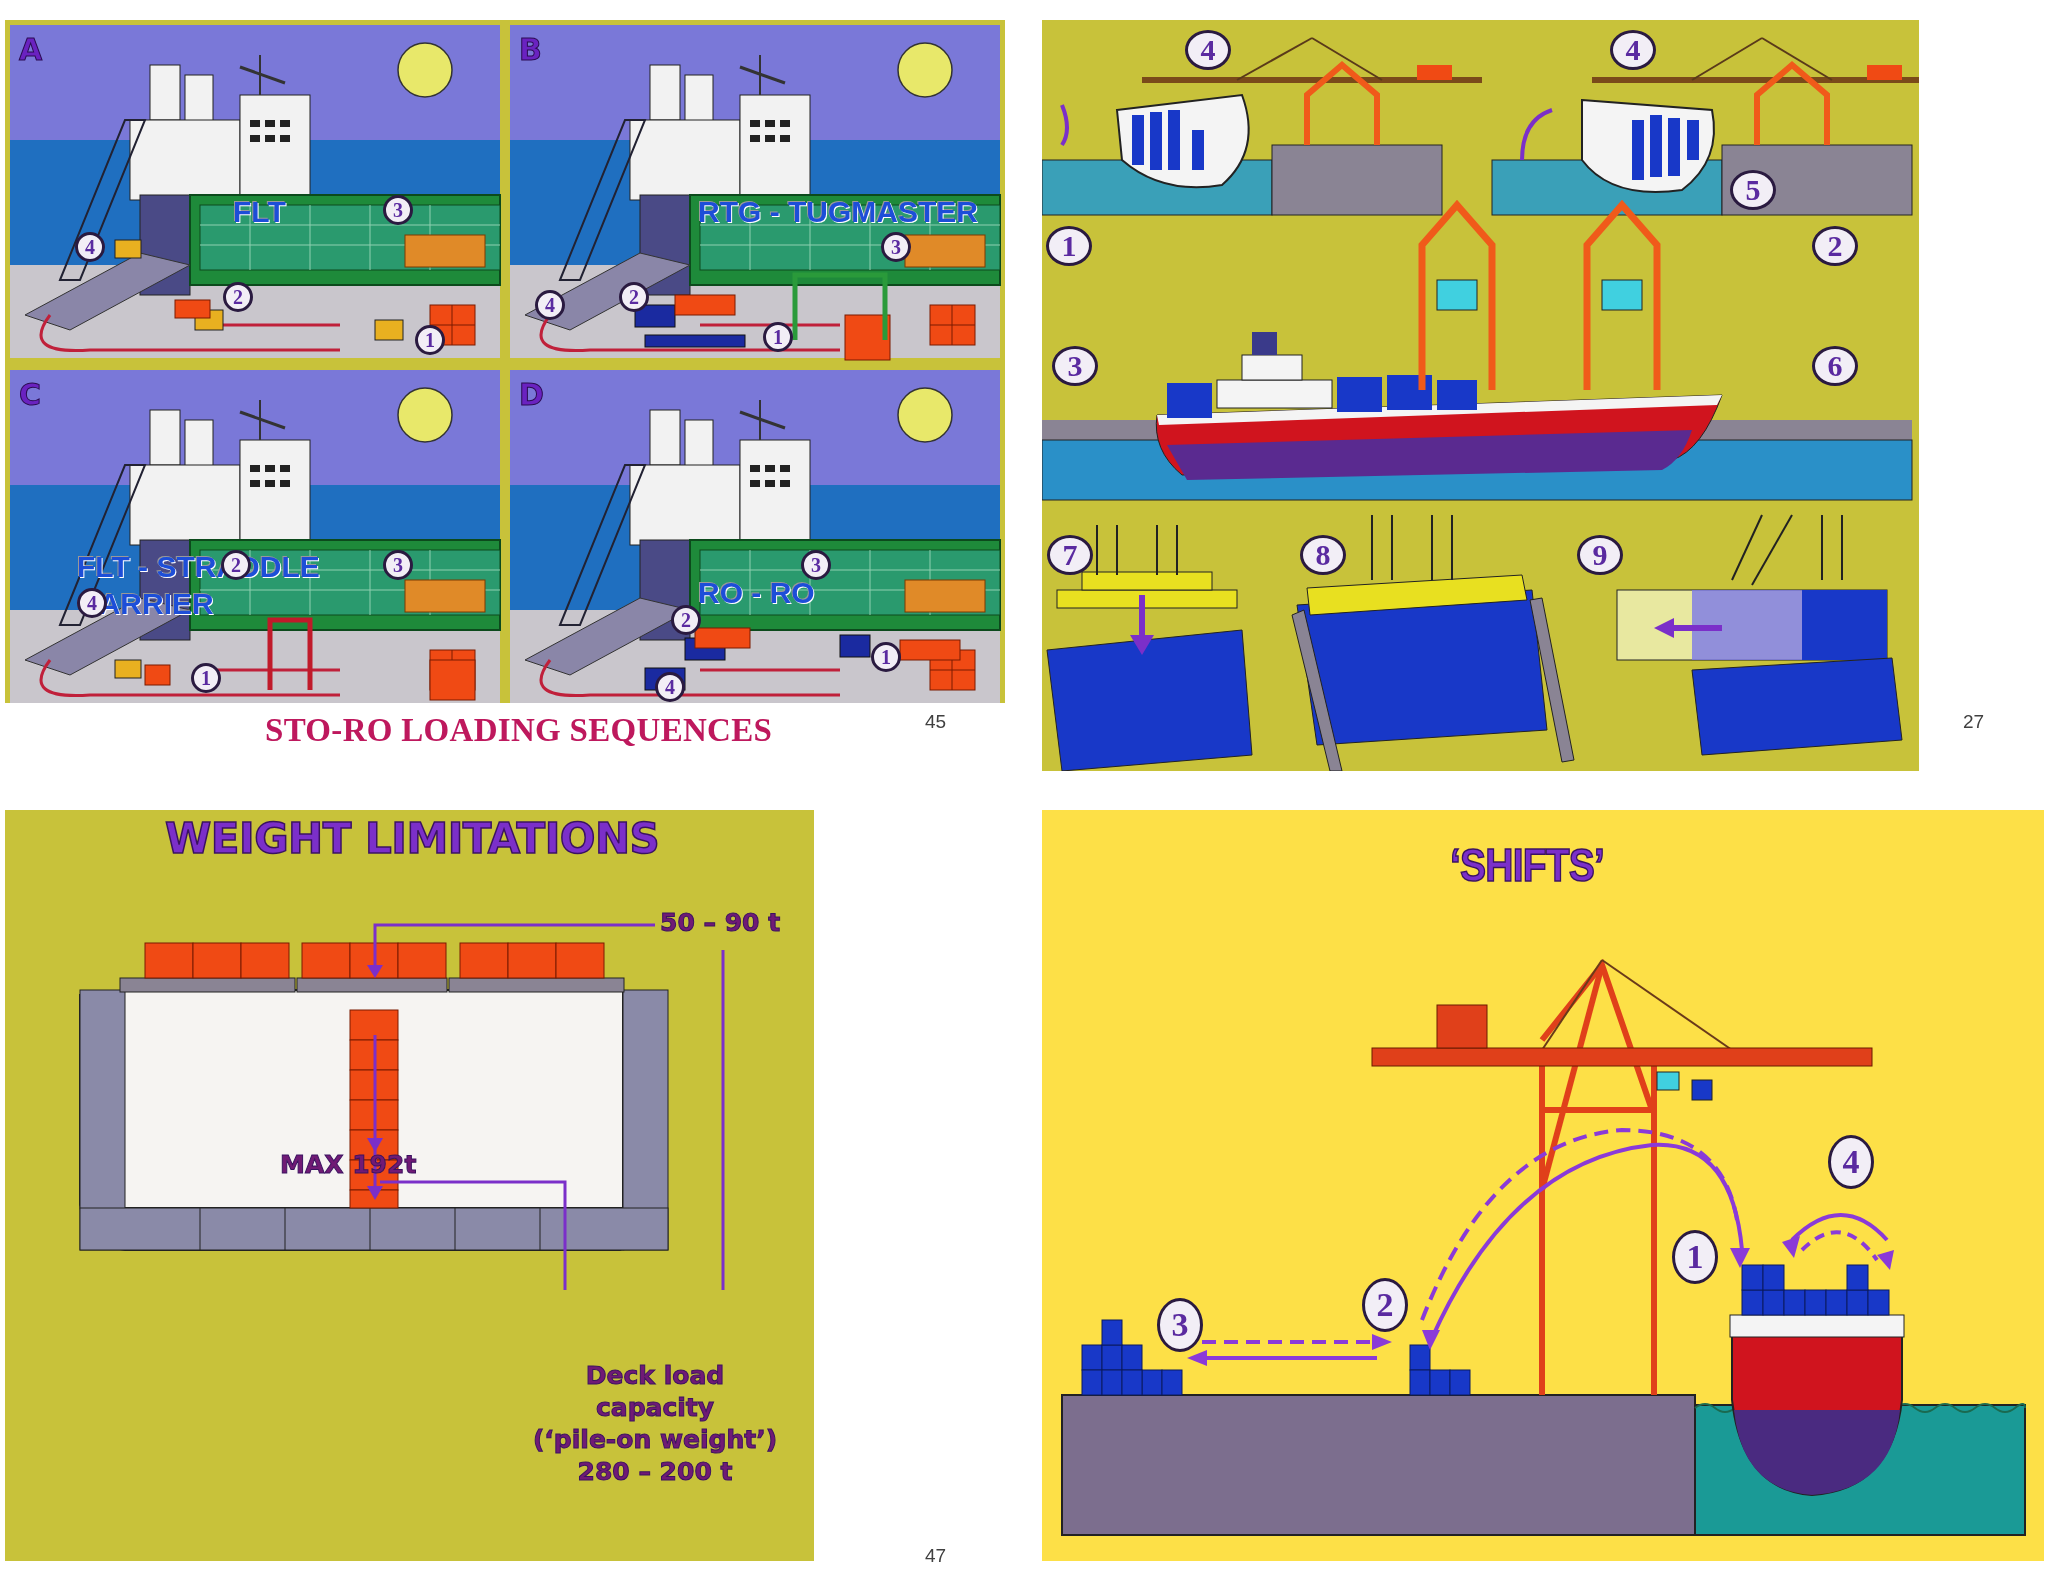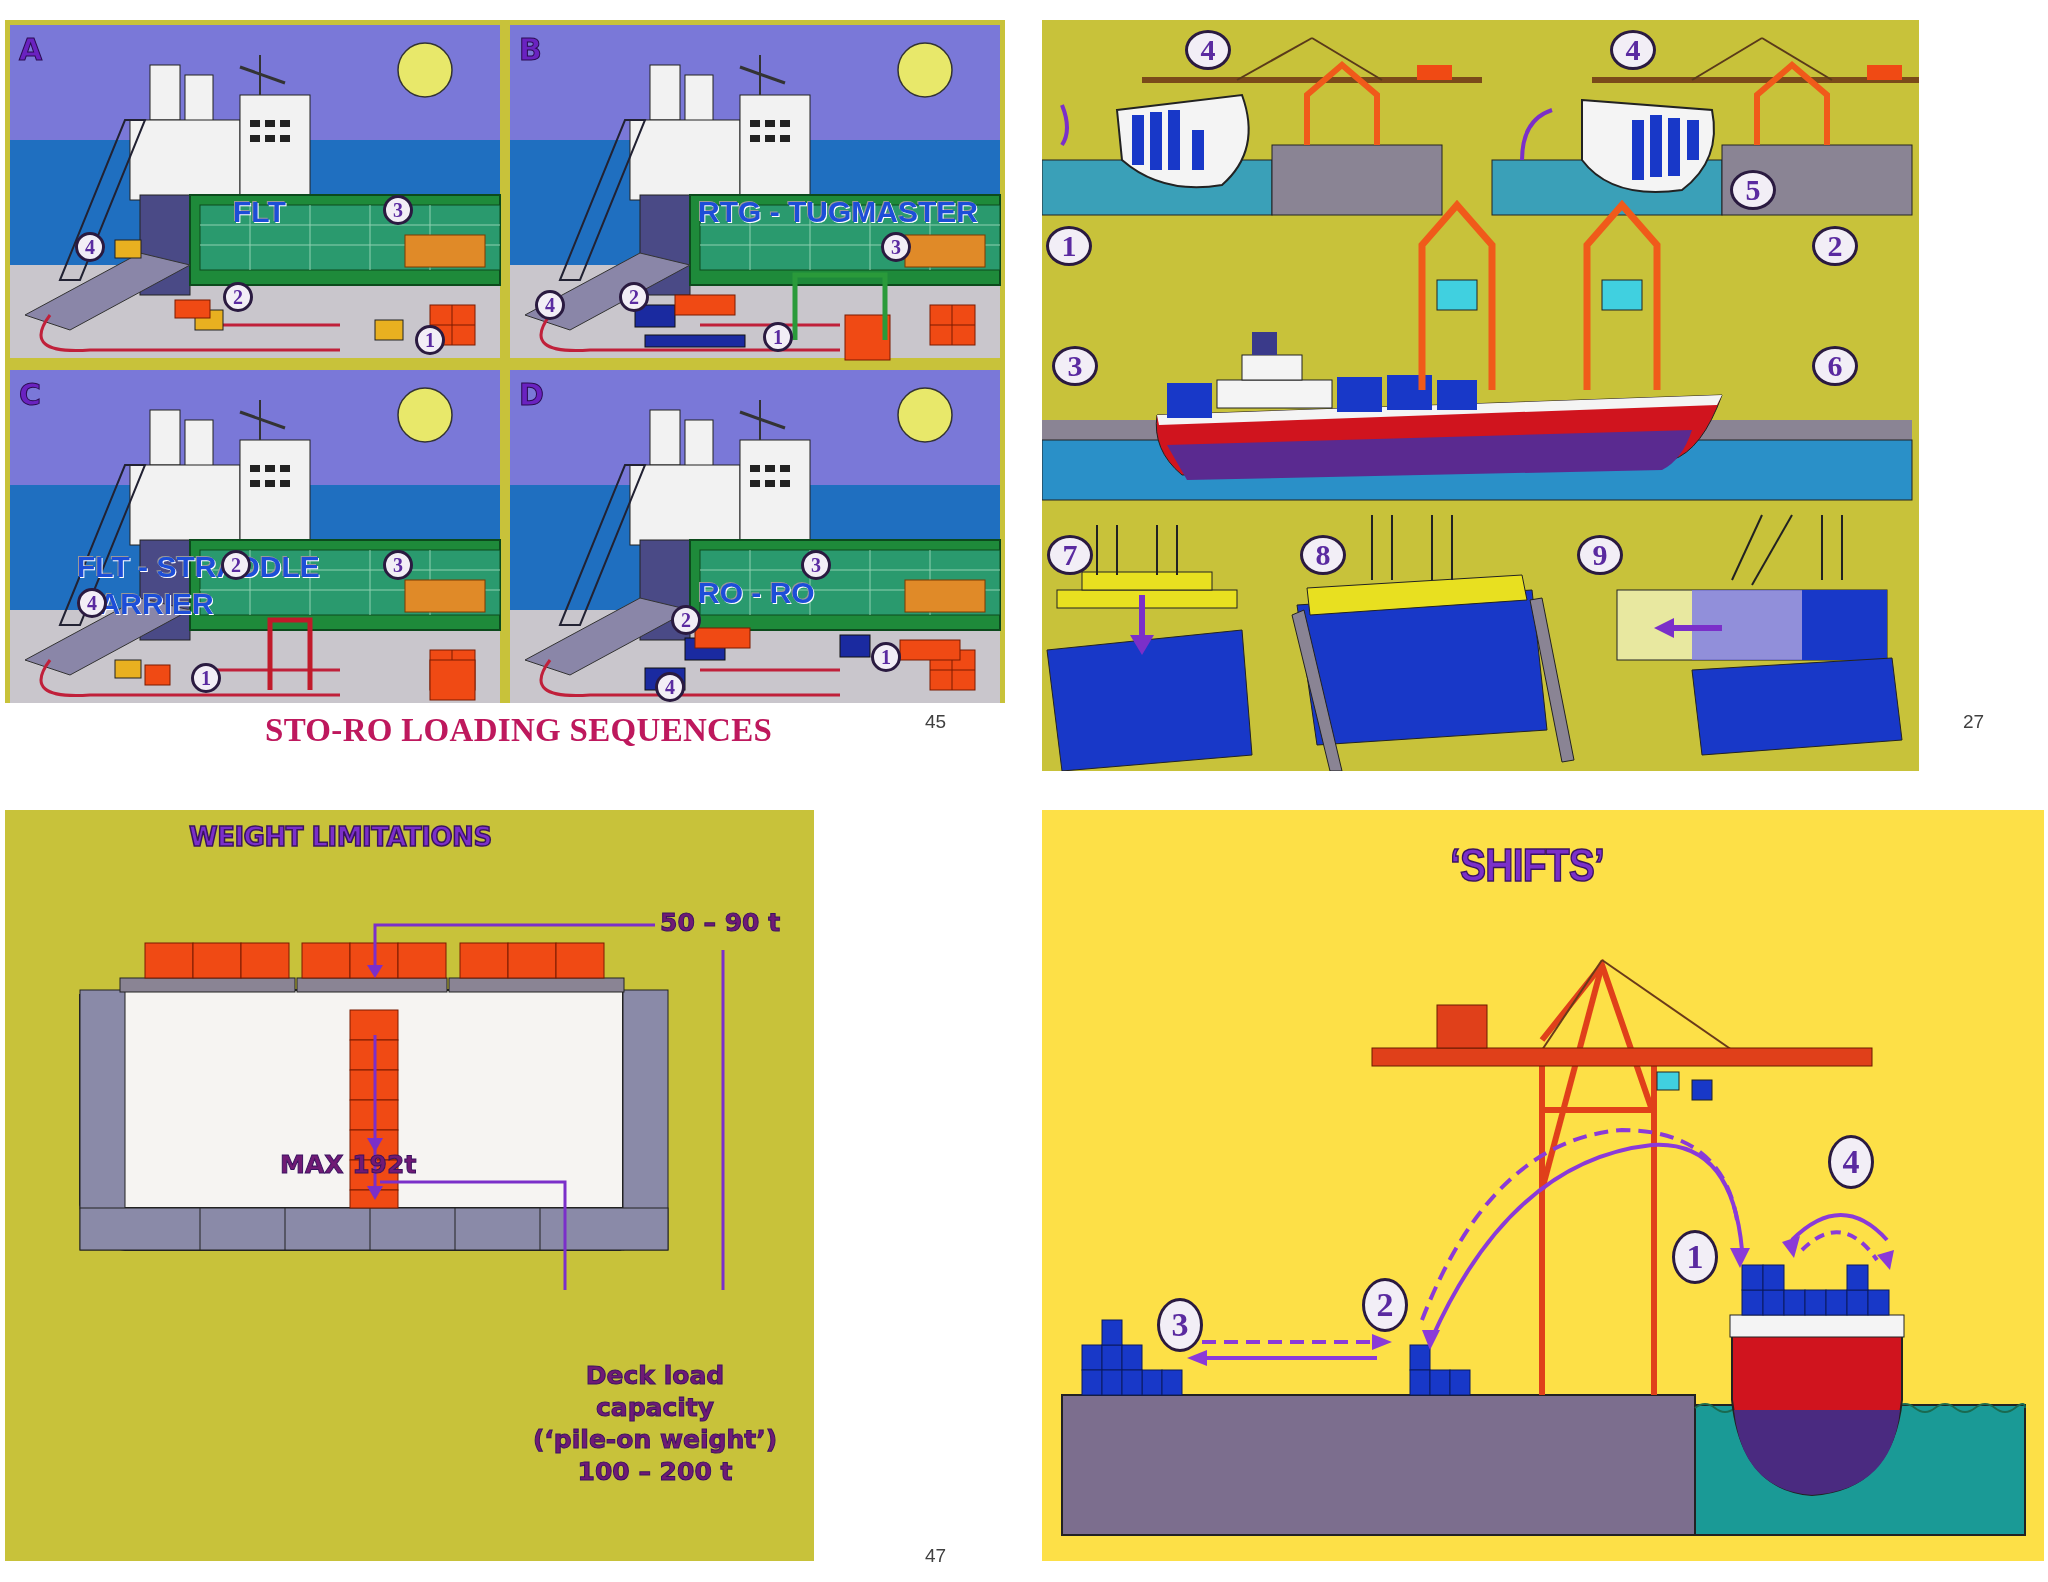--- a/index.html
+++ b/index.html
@@ -286,28 +286,28 @@
       <line x1="370" y1="225" x2="370" y2="385"></line>
       <path d="M560,480 L560,372 L375,372"></path>
       <line x1="718" y1="140" x2="718" y2="480"></line>
     </g>
     <g fill="#7b2fc9">
       <polygon points="362,155 378,155 370,168"></polygon>
       <polygon points="362,328 378,328 370,342"></polygon>
       <polygon points="362,376 378,376 370,390"></polygon>
     </g>
   </svg>
-  <div class="purple-title" style="left:160px; top:12px; font-size:26px; letter-spacing:-0.5px;margin-left:24px;">WEIGHT LIMITATIONS</div>
+  <div class="purple-title" style="left:160px; top:4px; font-size:42px; letter-spacing:-0.5px;">WEIGHT LIMITATIONS</div>
   <div class="purple-label" style="left:655px; top:98px; font-size:25px;">50 – 90 t</div>
   <div class="purple-label" style="left:275px; top:340px; font-size:25px;">MAX   192t</div>
   <div style="position:absolute; left:480px; top:550px; width:340px;">
     <div class="purple-label" style="position:static; font-size:25px; line-height:32px;">Deck load</div>
     <div class="purple-label" style="position:static; font-size:25px; line-height:32px;">capacity</div>
     <div class="purple-label" style="position:static; font-size:25px; line-height:32px;">(‘pile-on weight’)</div>
-    <div class="purple-label" style="position:static; font-size:25px; line-height:32px;">100 – 200 t</div>
+    <div class="purple-label" style="position:static; font-size:25px; line-height:32px;">280 – 200 t</div>
   </div>
 </div>
 <div class="page-num" style="left:925px; top:1500px;margin-top:45px;">47</div>
 
 <div class="slide" style="left:1042px; top:810px; width:1002px; height:751px; background:#fde047;">
   <svg viewBox="0 0 1002 751">
 
     <rect x="20" y="585" width="633" height="140" fill="#7c6e8e" stroke="#222" stroke-width="2"></rect>
     <rect x="653" y="595" width="330" height="130" fill="#1a9a96" stroke="#222" stroke-width="2"></rect>
     <path d="M653,598 q10,-8 20,0 t20,0 t20,0 t20,0 t20,0 t20,0 t20,0 t20,0 t20,0 t20,0 t20,0 t20,0 t20,0 t20,0 t20,0 t20,0 t10,0" fill="none" stroke="#1a6a50" stroke-width="2"></path>

